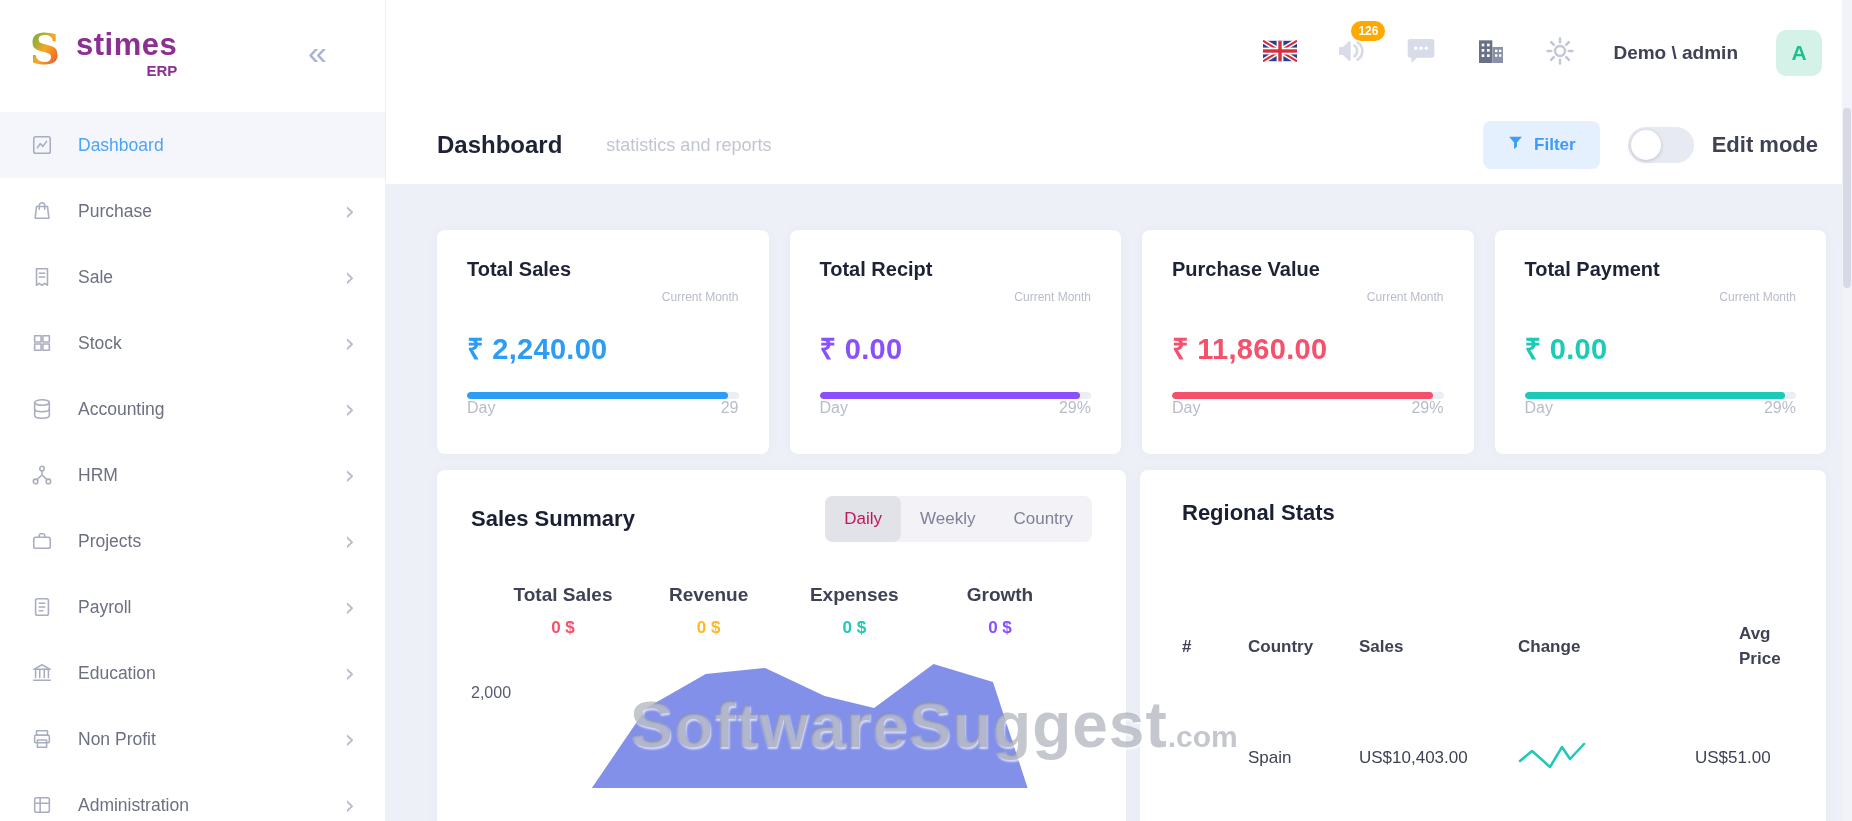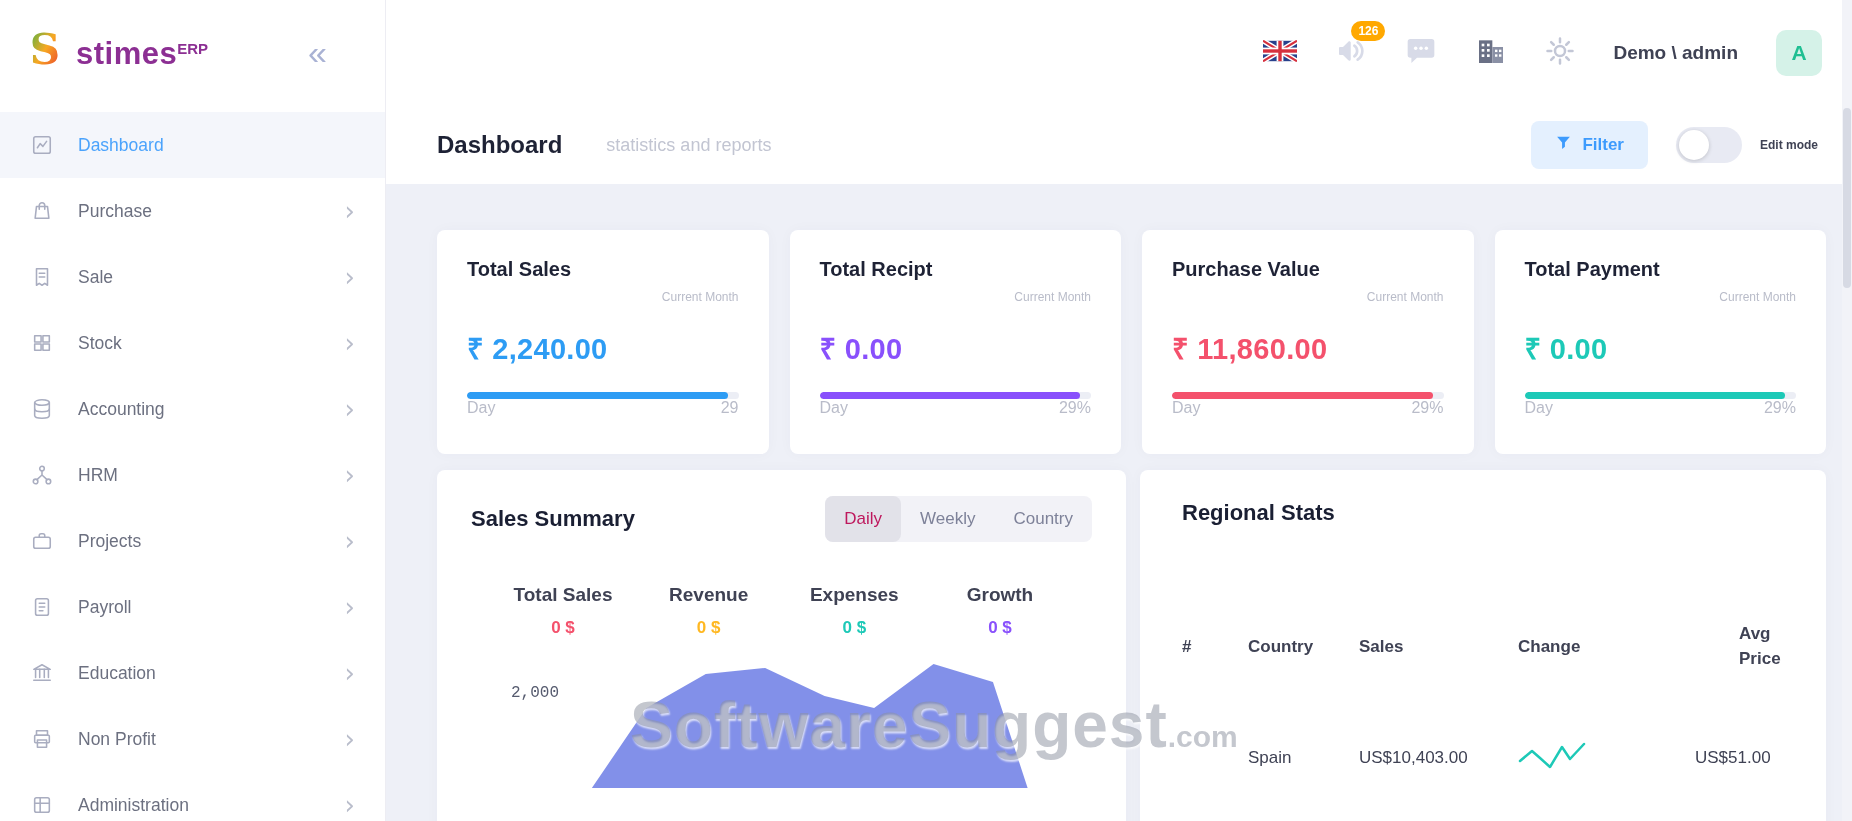--- a/index.html
+++ b/index.html
@@ -4,21 +4,21 @@
 <style>
   * { margin:0; padding:0; box-sizing:border-box; }
   html,body { width:1852px; height:821px; }
   body { font-family:"Liberation Sans", sans-serif; overflow:hidden; background:#eef0f7; }
   .app { position:relative; display:flex; width:1852px; height:821px; background:#eef0f7; overflow:hidden; }
 
   
   .sidebar { flex:0 0 386px; background:#fff; border-right:1px solid #ededf3; height:100%; z-index:3; }
   .logo-row { height:106px; display:flex; align-items:center; justify-content:space-between; padding:0 58px 0 22px; }
   .logo { display:flex; align-items:center; gap:8px; cursor:pointer; }
-  .logo-texts { display:flex; flex-direction:row; line-height:1; }
+  .logo-texts { display:flex; flex-direction:column; line-height:1; }
   .logo-name { font-size:31px; font-weight:bold; color:#8c2f93; letter-spacing:.5px; }
   .logo-suffix { font-size:15px; font-weight:bold; color:#8c2f93; text-align:right; margin-top:3px; }
   .collapse { font-size:34px; color:#a9b2d4; cursor:pointer; line-height:.8; user-select:none; }
   .nav { margin-top:6px; }
   .nav-item { height:66px; display:flex; align-items:center; padding:0 30px; cursor:pointer; }
   .nav-item.active { background:#f4f6fb; }
   .nav-icon { width:24px; height:24px; margin-right:24px; display:flex; align-items:center; justify-content:center; flex-shrink:0; }
   .nav-icon svg { stroke:#a9adc0; fill:none; stroke-width:1.7; stroke-linecap:round; stroke-linejoin:round; }
   .nav-label { font-size:17.5px; color:#6c7080; }
   .nav-item.active .nav-label { color:#4ba3fc; }
@@ -33,21 +33,21 @@
   .user-name { font-size:19px; font-weight:bold; color:#3f4254; cursor:pointer; white-space:nowrap; }
   .avatar { width:46px; height:46px; border-radius:10px; background:#d5f2e8; color:#1fbf92; font-weight:bold; font-size:21px; display:flex; align-items:center; justify-content:center; cursor:pointer; }
 
   .subheader { height:78px; background:#fff; display:flex; align-items:center; padding:0 34px 0 51px; flex-shrink:0; }
   .page-title { font-size:24px; font-weight:bold; color:#1e2235; }
   .page-subtitle { margin-left:44px; font-size:18px; color:#c2c5d2; }
   .spacer { flex:1; }
   .filter-btn { display:flex; align-items:center; gap:10px; background:#e4f0fe; color:#3d9bfd; font-weight:bold; font-size:17px; padding:13px 24px; border-radius:8px; border:none; cursor:pointer; font-family:inherit; }
   .toggle { margin-left:28px; width:66px; height:36px; border-radius:18px; background:#e8eaf3; position:relative; cursor:pointer; flex-shrink:0; }
   .toggle-knob { position:absolute; left:3px; top:3px; width:30px; height:30px; border-radius:50%; background:#fff; box-shadow:0 1px 4px rgba(0,0,0,.18); }
-  .edit-label { margin-left:18px; font-size:12px; font-weight:bold; color:#3f4254; white-space:nowrap; }
+  .edit-label { margin-left:18px; font-size:22px; font-weight:bold; color:#3f4254; white-space:nowrap; }
 
   .content { flex:1; background:#eef0f7; padding:46px 26px 0 51px; overflow:hidden; position:relative; }
 
   
   .stat-row { display:flex; gap:21px; }
   .stat-card { flex:1; background:#fff; border-radius:8px; padding:28px 30px; height:224px; box-shadow:0 0 14px rgba(56,71,109,.03); }
   .stat-title { font-size:20px; font-weight:bold; color:#1e2235; }
   .stat-period { font-size:12px; color:#b9bcc9; margin-top:9px;text-align:right; }
   .stat-amount { font-size:29px; font-weight:bold; margin-top:24px; letter-spacing:.3px; }
   .stat-bar { margin-top:25px; height:7px; border-radius:4px; background:#eceef5; overflow:hidden; }
@@ -62,21 +62,21 @@
   .sales-head { display:flex; align-items:center; justify-content:space-between; }
   .panel-title { font-size:22px; font-weight:bold; color:#1a1f33; }
   .tabs { display:flex; background:#f2f2f7; border-radius:8px; }
   .tab { padding:13px 19px; font-size:17px; color:#7e8299; cursor:pointer; border-radius:8px; white-space:nowrap; }
   .tab.active { background:#e2e2e9; color:#be185d; }
   .metrics { display:flex; justify-content:space-between; margin-top:40px; padding:0 42px; }
   .metric { width:100px; text-align:center; }
   .metric-label { font-size:19px; font-weight:600; color:#3f4254; line-height:1.35; }
   .metric-value { margin-top:10px; font-size:17px; font-weight:bold; }
   .chart-wrap { display:flex; margin-top:10px; }
-  .chart-y { width:106px; text-align:right; padding-right:18px; font-size:16px; color:#565b6f; padding-top:36px;font-family:Liberation Mono, monospace; }
+  .chart-y { width:106px; padding-right:18px; font-size:16px; color:#565b6f; padding-top:36px; }
   .chart-svg { flex:1; height:140px; }
 
   
   .regional-table { margin-top:96px; }
   .r-head, .r-row { display:grid; grid-template-columns:66px 111px 159px 177px 1fr; align-items:center; }
   .r-head { font-size:17px; font-weight:bold; color:#3f4254; }
   .r-row { margin-top:70px; font-size:17px; color:#3f4254; }
   .avg-head { line-height:1.45; max-width:56px;margin-left:44px; }
   .r-check { width:21px; height:21px; border-radius:6px; background:#e9ebf3; cursor:pointer; }
   .spark { display:block; }

